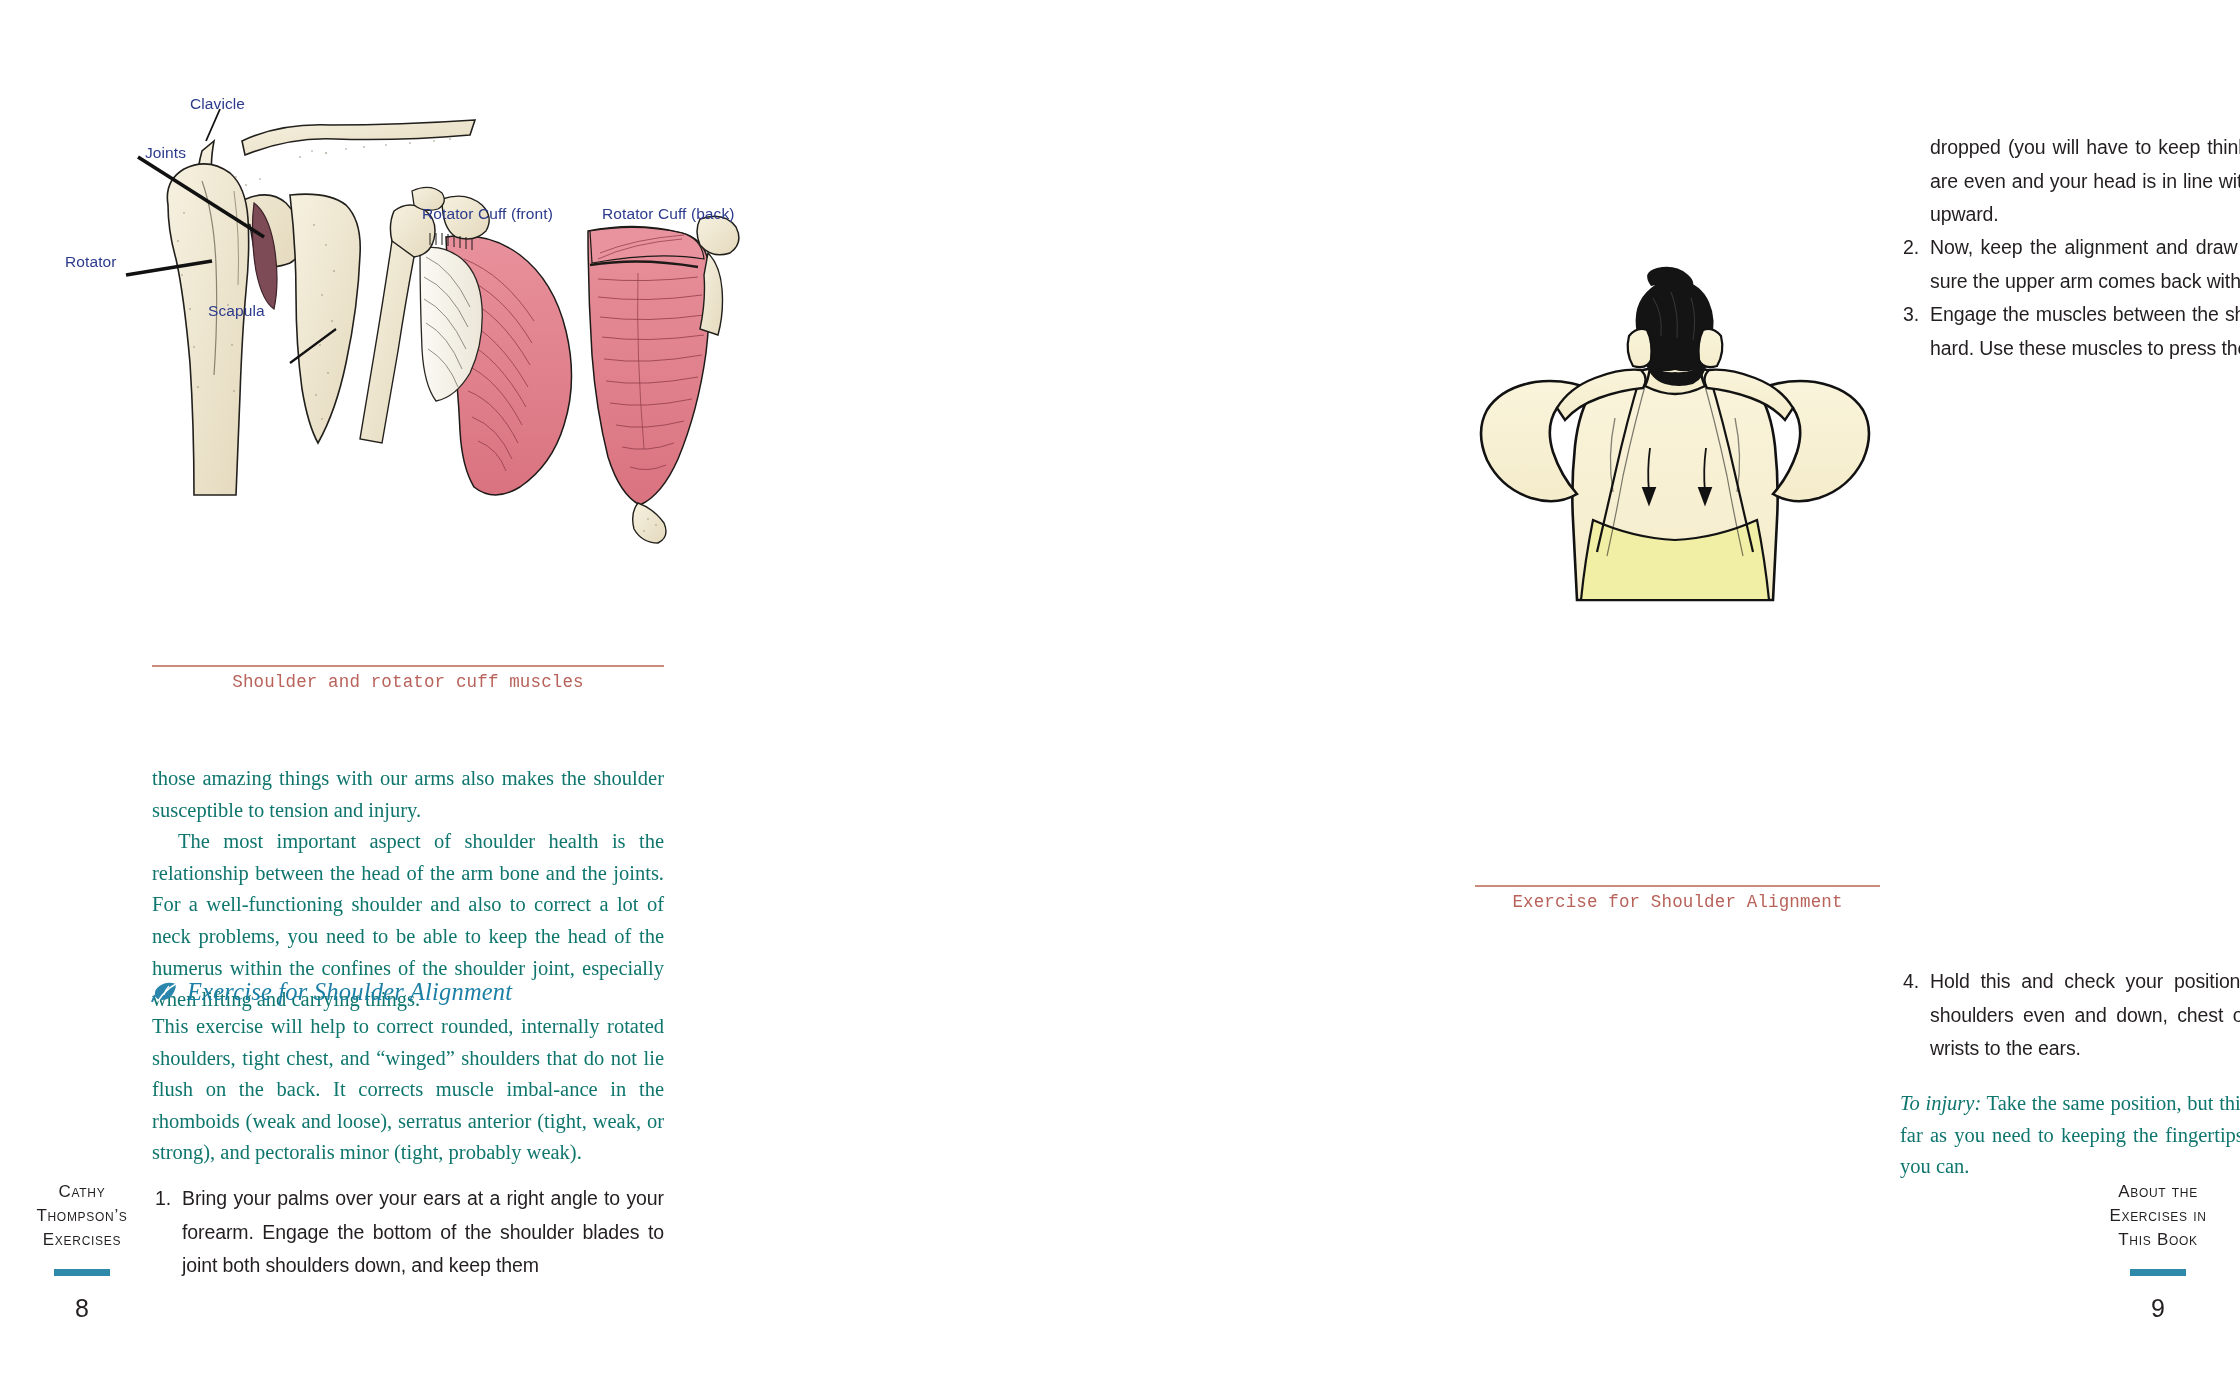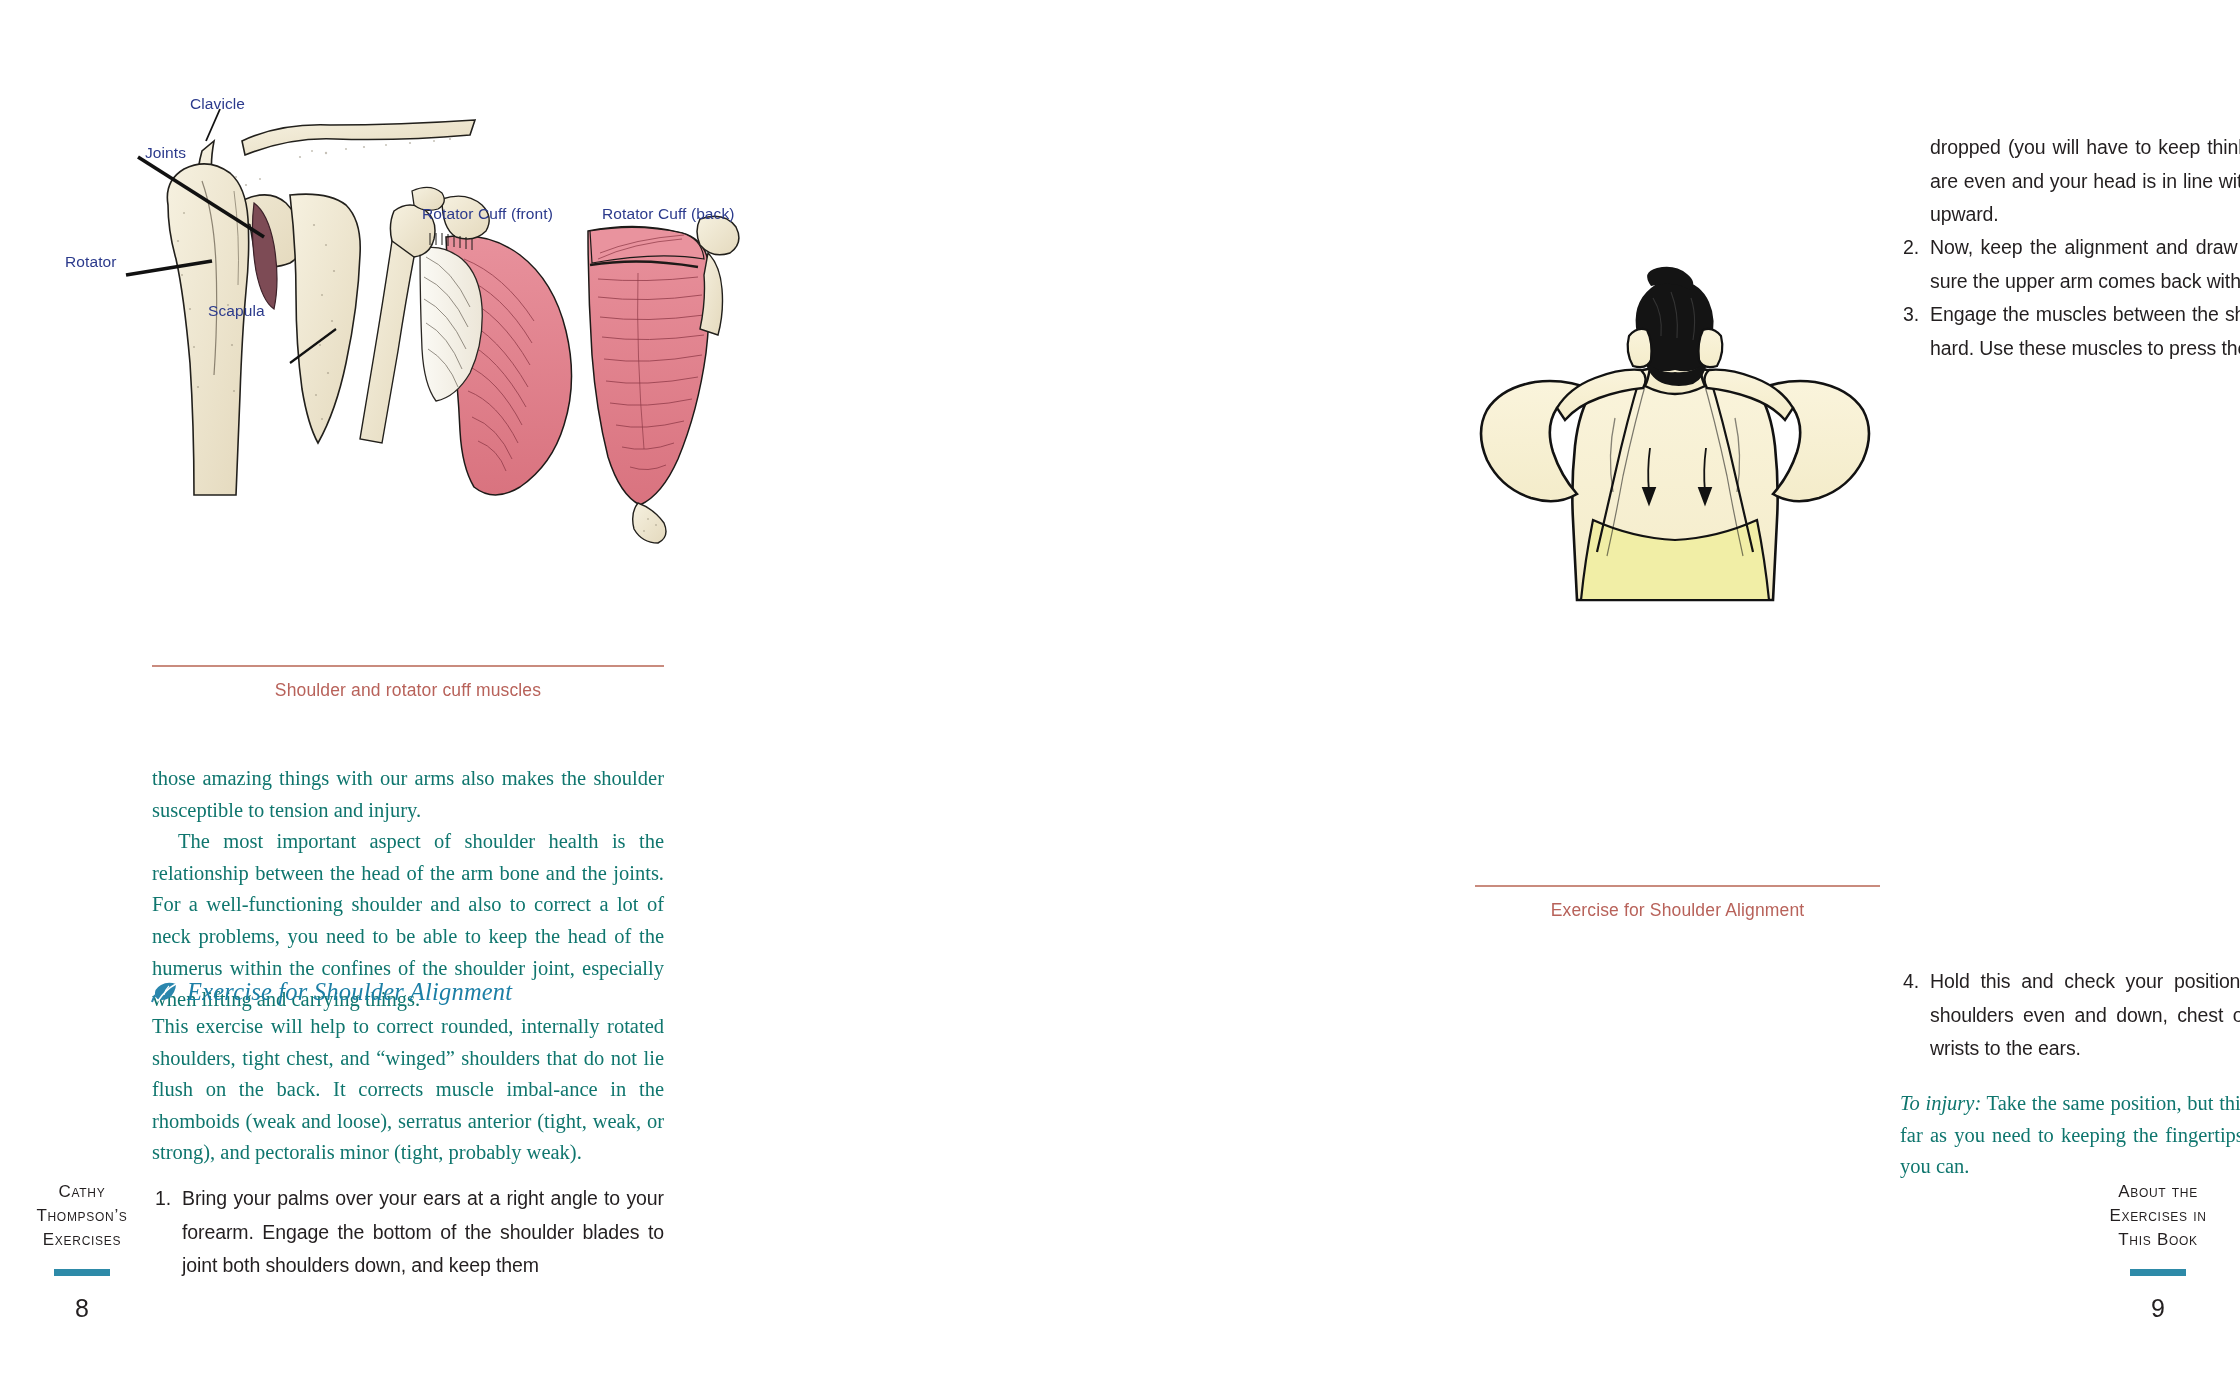--- a/index.html
+++ b/index.html
@@ -77,26 +77,26 @@
   .leaf-icon { display: block; }
 
   
   .fig-caption-wrap { width: 100%; }
   .fig-rule {
     height: 1.6px;
     background: #c98b7e;
     width: 100%;
   }
   .fig-caption {
-    font-family: Liberation Sans, sans-serif;
+    font-family: Liberation Mono, monospace;
     font-size: 17.5px;
     color: #b8625a;
     text-align: center;
     letter-spacing: 0.15px;
-    margin-top: 13px;
+    margin-top: 5px;
   }
 
   
   .footer-block {
     position: absolute;
     width: 180px;
     text-align: center;
   }
   .footer-title {
     font-family: "Liberation Sans", sans-serif;

